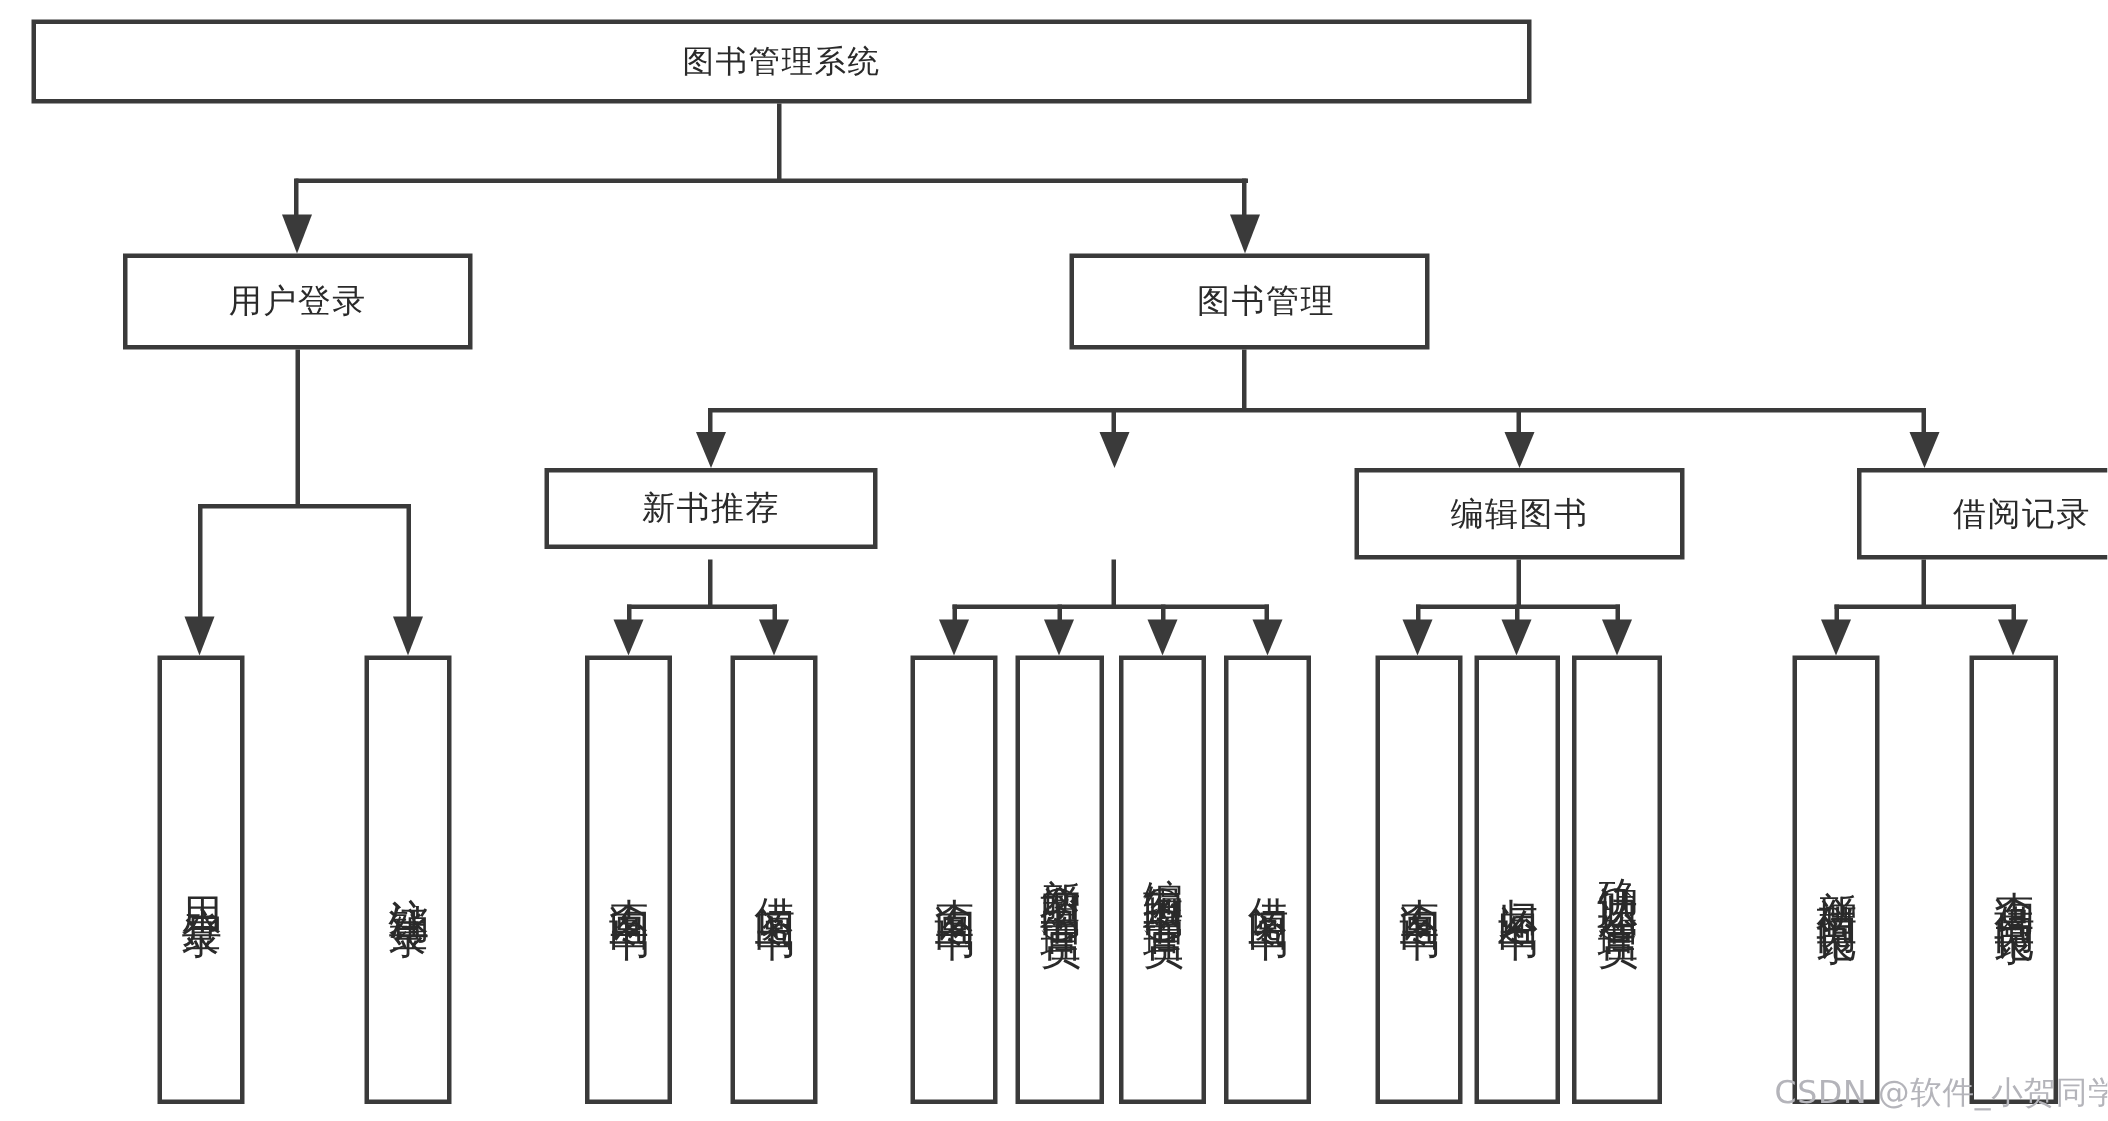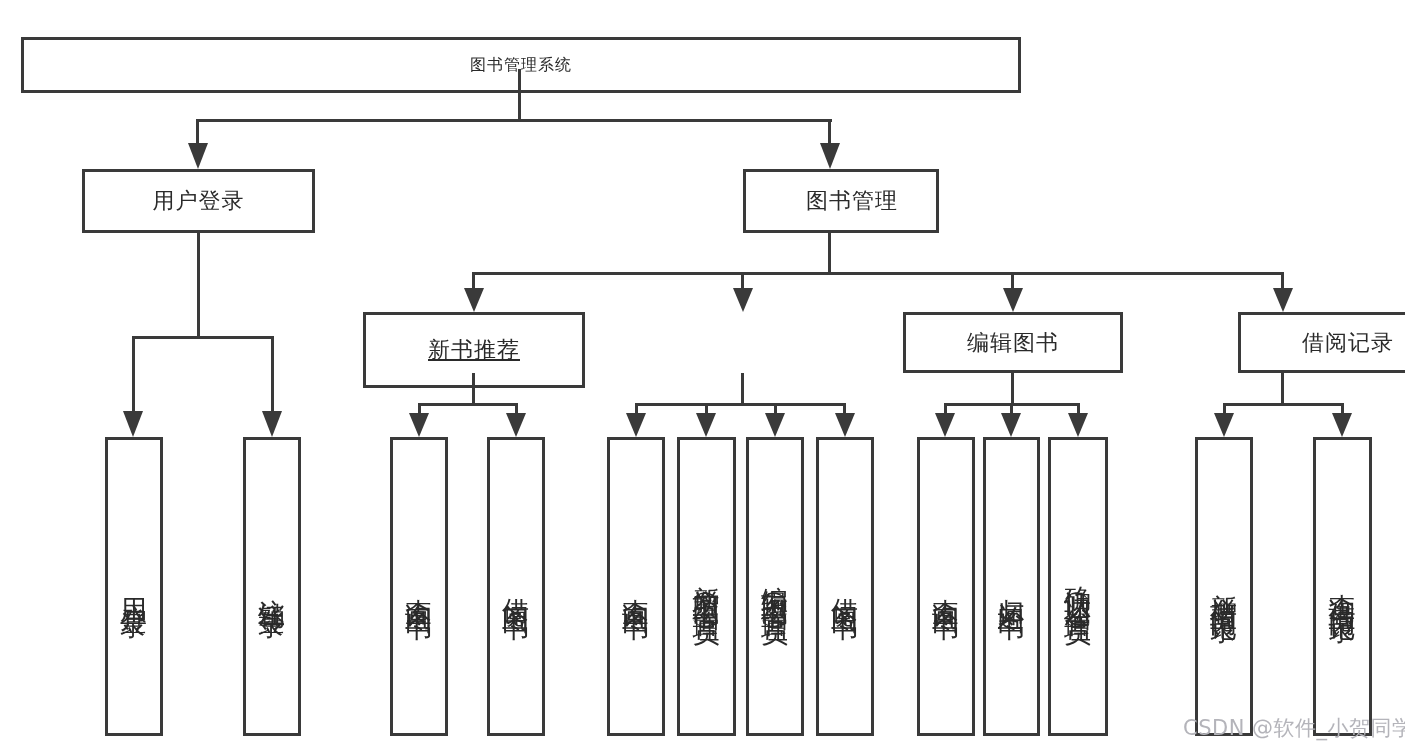--- a/index.html
+++ b/index.html
@@ -10,21 +10,21 @@
   html,body{margin:0;padding:0;background:#ffffff;}
   body{font-family:"DejaVu Sans","Liberation Sans",sans-serif;}
   #canvas{
     position:relative;width:1405px;height:747px;background:#ffffff;overflow:hidden;
   }
   .hbox{
     position:absolute;box-sizing:border-box;border:3px solid var(--line);background:#fff;
     display:flex;align-items:center;justify-content:center;
     color:var(--text);font-size:22px;letter-spacing:1px;
   }
-  .hbox.root{font-size:16px;margin-top:24px;}
+  .hbox.root{font-size:21px;}
   .vbox{
     position:absolute;box-sizing:border-box;border:3px solid var(--line);background:#fff;
     display:flex;align-items:center;justify-content:center;
     color:var(--text);font-size:27px;
   }
   .vbox span{
     writing-mode:vertical-rl;text-orientation:mixed;letter-spacing:5px;line-height:1;
   }
   .line{position:absolute;background:var(--line);}
   .arr{
@@ -43,25 +43,25 @@
 
 <div id="canvas">
 
   <div class="hbox root" style="left:21px;top:13px;width:1000px;height:56px;">
     <span>图书管理系统</span>
   </div>
 
   <div class="hbox" style="left:82px;top:169px;width:233px;height:64px;">
     <span>用户登录</span>
   </div>
-  <div class="hbox" style="left:743px;top:169px;width:196px;height:64px;padding-left:22px;">
+  <div class="hbox" style="left:713px;top:169px;width:240px;height:64px;padding-left:22px;">
     <span>图书管理</span>
   </div>
 
-  <div class="hbox" style="left:363px;top:312px;width:222px;height:76px;text-decoration:underline;">
+  <div class="hbox" style="left:363px;top:312px;width:222px;height:54px;">
     <span>新书推荐</span>
   </div>
   <div class="hbox" style="left:903px;top:312px;width:220px;height:61px;">
     <span>编辑图书</span>
   </div>
   <div class="hbox" style="left:1238px;top:312px;width:220px;height:61px;">
     <span>借阅记录</span>
   </div>
 
   <div class="vbox" style="left:105px;top:437px;width:58px;height:299px;">

